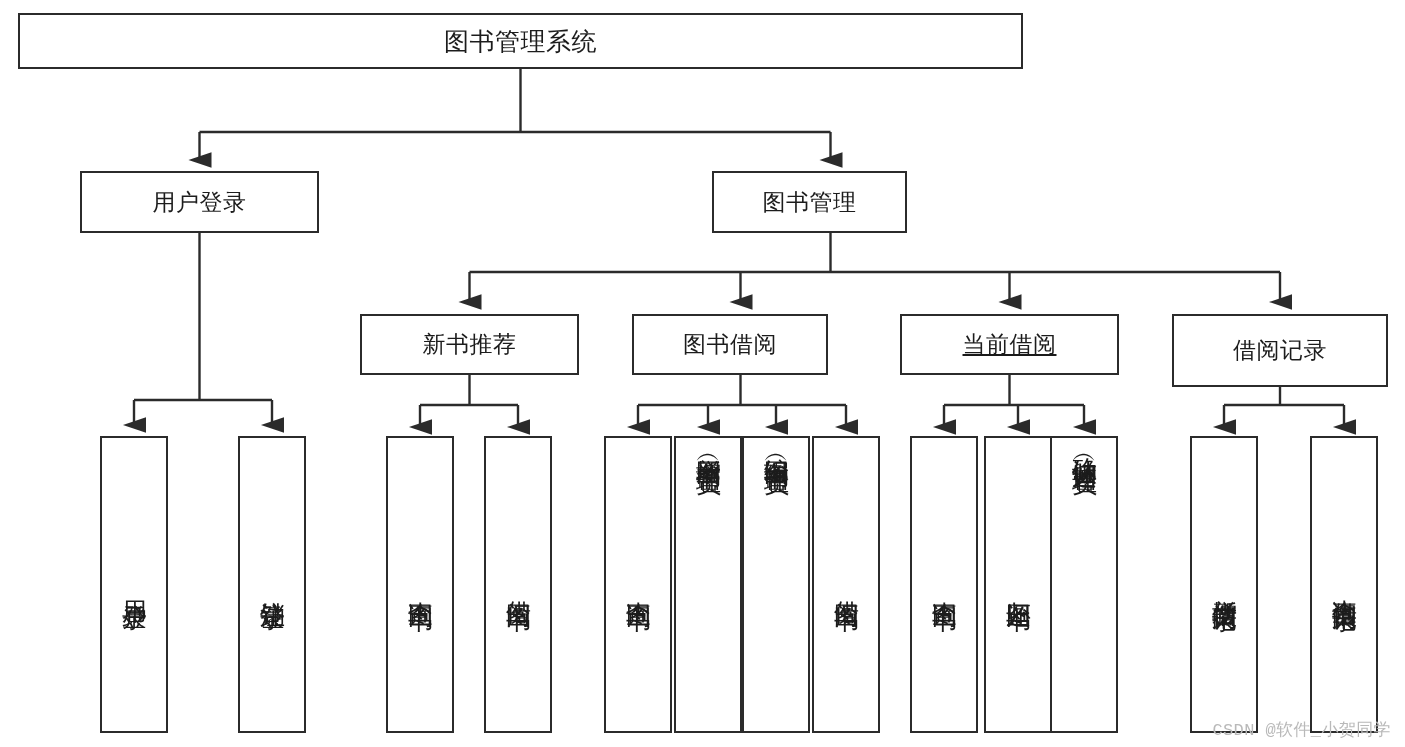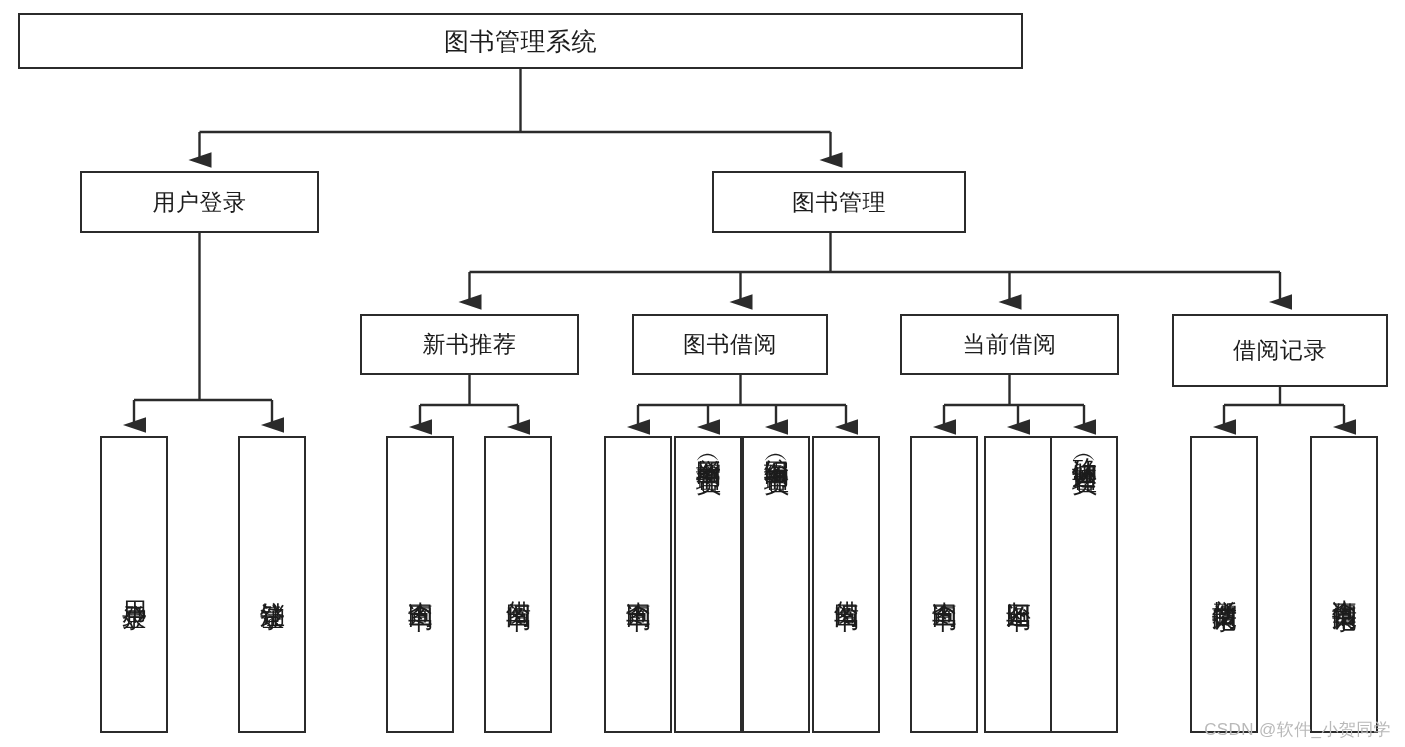--- a/index.html
+++ b/index.html
@@ -74,21 +74,21 @@
   }
   
   #watermark {
     position: absolute;
     right: 14px;
     bottom: 6px;
     font-size: 17px;
     color: #b9b9b9;
     white-space: nowrap;
     letter-spacing: 0.4px;
-    font-family: Liberation Sans, sans-serif;
+    font-family: Liberation Mono, monospace;
   }
 </style>
 </head>
 <body>
 
 <div id="diagram-root">
 
   <svg id="edge-layer" width="1405" height="747" viewBox="0 0 1405 747">
     <defs>
       <marker id="arrowhead" markerWidth="10" markerHeight="10" refX="3.2" refY="5" orient="auto" markerUnits="strokeWidth">
@@ -144,31 +144,31 @@
     </g>
   </svg>
 
   <div class="node level-0" style="left:18px; top:13px; width:1005px; height:56px;">
     <span class="node-label">图书管理系统</span>
   </div>
 
   <div class="node level-1" style="left:80px; top:171px; width:239px; height:62px;">
     <span class="node-label">用户登录</span>
   </div>
-  <div class="node level-1" style="left:712px; top:171px; width:254px; height:62px;">
+  <div class="node level-1" style="left:712px; top:171px; width:195px; height:62px;">
     <span class="node-label">图书管理</span>
   </div>
 
   <div class="node level-2" style="left:360px; top:314px; width:219px; height:61px;">
     <span class="node-label">新书推荐</span>
   </div>
   <div class="node level-2" style="left:632px; top:314px; width:196px; height:61px;">
     <span class="node-label">图书借阅</span>
   </div>
-  <div class="node level-2" style="left:900px; top:314px; width:219px; height:61px;">
+  <div class="node level-2" style="left:900px; top:314px; width:219px; height:61px;text-decoration:underline;">
     <span class="node-label">当前借阅</span>
   </div>
   <div class="node level-2" style="left:1172px; top:314px; width:216px; height:73px;">
     <span class="node-label">借阅记录</span>
   </div>
 
   <div class="node leaf centered" style="left:100px; top:436px; width:68px; height:297px;">
     <span class="node-label">用户登录</span>
   </div>
   <div class="node leaf centered" style="left:238px; top:436px; width:68px; height:297px;">

